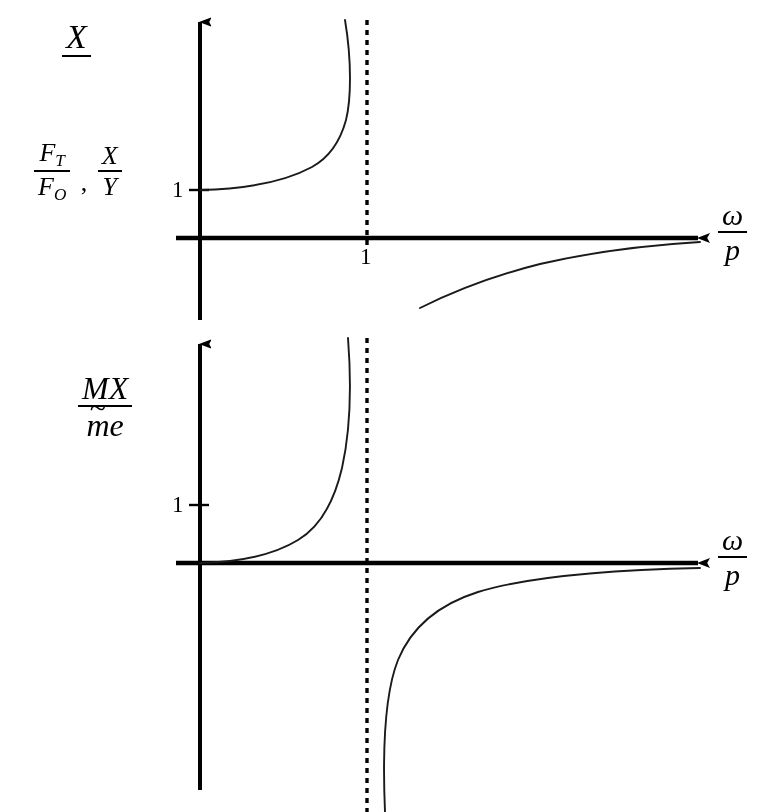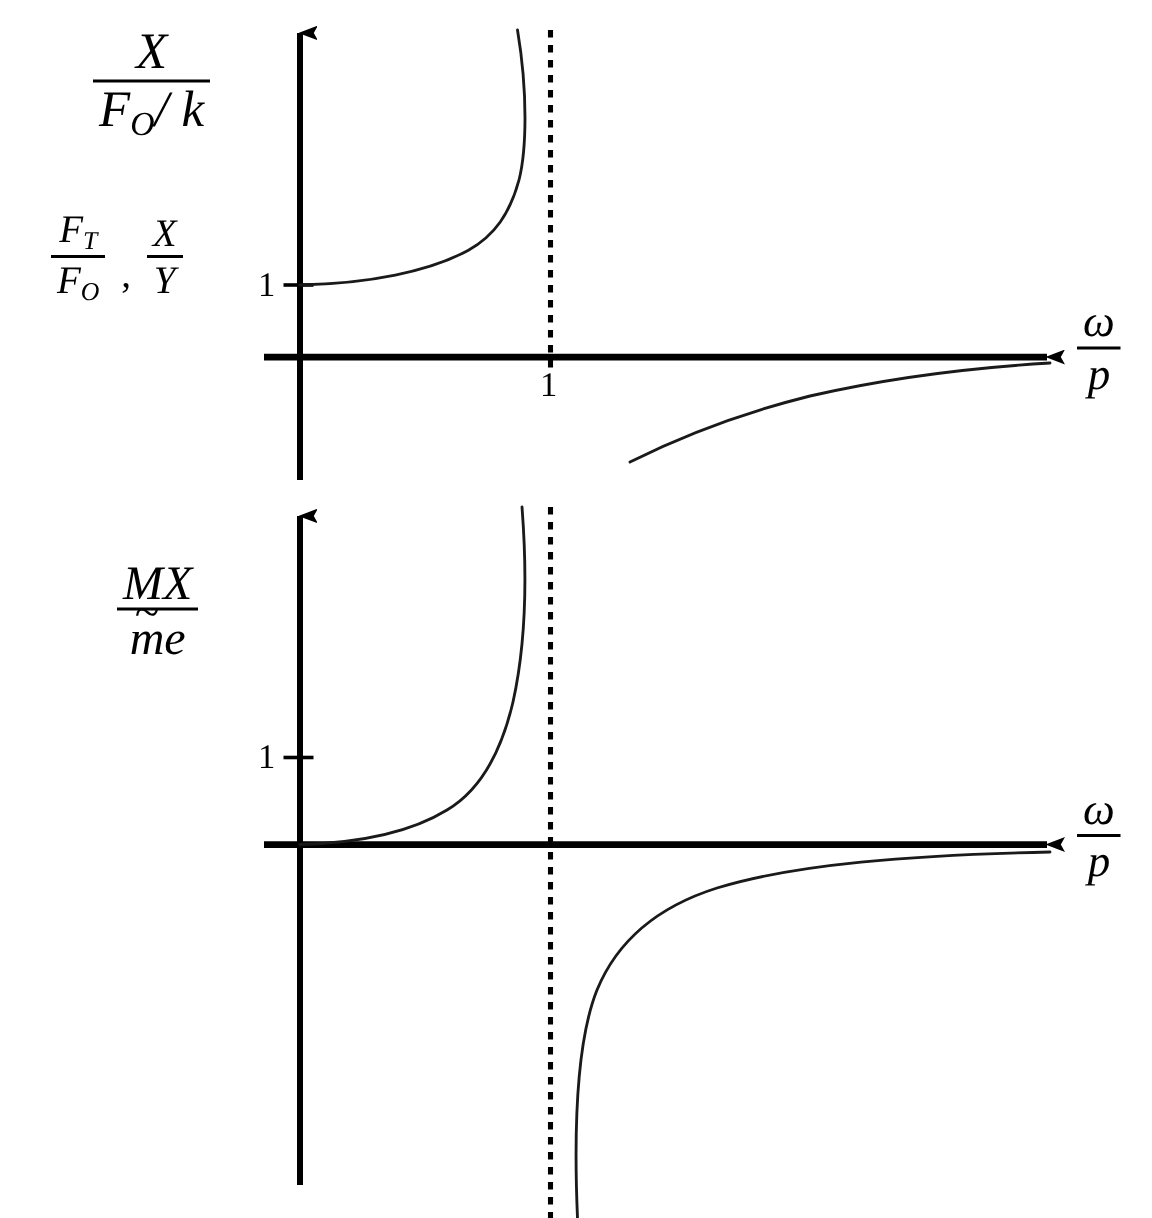--- a/index.html
+++ b/index.html
@@ -141,21 +141,20 @@
       <path d="M 385,812
                C 382,742 386,690 398,660
                C 412,626 440,604 478,592
                C 530,576 608,570 700,568" fill="none" stroke="#1a1a1a" stroke-width="1.9" stroke-linecap="round"></path>
     </g>
   </svg>
 
   <div class="mathlabel" style="left:62px; top:18px; font-size:34px;">
     <span class="frac">
       <span class="num">X</span>
-      <span class="den"><span>F</span><span class="sub">O</span><span>/ k</span></span>
     </span>
   </div>
 
   <div class="mathlabel" style="left:34px; top:140px; font-size:26px;">
     <span class="frac">
       <span class="num"><span>F</span><span class="sub">T</span></span>
       <span class="den"><span>F</span><span class="sub">O</span></span>
     </span>
     <span class="comma">,</span>
     <span class="frac">

